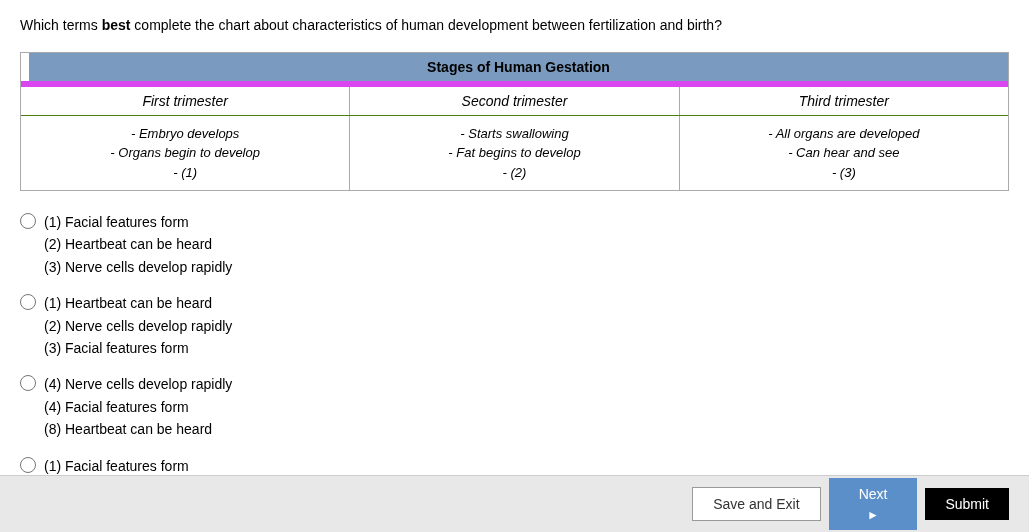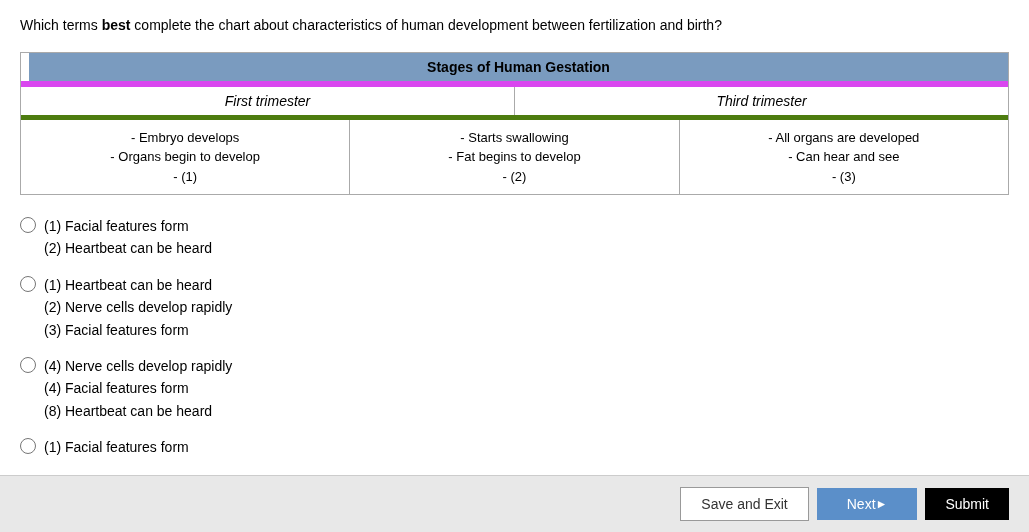--- a/index.html
+++ b/index.html
@@ -50,21 +50,22 @@
       font-style: italic;
       font-weight: normal;
       border-right: 1px solid #aaa;
       font-size: 14px;
     }
     .table-col-header:last-child {
       border-right: none;
     }
     .table-body-row {
       display: flex;
-      border-top: 5px solid #4d7c0f;
+      border-top: 1px solid #4d7c0f;
+      font-style: italic;
     }
     .table-cell {
       flex: 1;
       padding: 8px 10px;
       text-align: center;
       border-right: 1px solid #aaa;
       font-size: 13px;
       line-height: 1.5;
     }
     .table-cell:last-child {
@@ -115,21 +116,22 @@
     }
     .btn-next {
       background: #5b8fc9;
       border: none;
       padding: 8px 30px;
       font-size: 14px;
       cursor: pointer;
       color: #fff;
       display: flex;
       align-items: center;
-      gap: 0;
+      gap: 6px;
+      flex-direction: column;
     }
     .btn-next .arrow {
       font-size: 12px;
     }
     .btn-submit {
       background: #000000;
       border: none;
       padding: 8px 20px;
       font-size: 14px;
       cursor: pointer;
@@ -141,20 +143,21 @@
 
 <div class="main-content">
   <div class="question-text">
     <span>Which terms </span><strong>best</strong><span> complete the chart about characteristics of human development between fertilization and birth?</span>
   </div>
 
   <div class="table-container">
     <div class="table-header-row">Stages of Human Gestation</div>
     <div class="table-col-headers">
       <div class="table-col-header">First trimester</div>
+      <div class="table-col-header">Second trimester</div>
       <div class="table-col-header">Third trimester</div>
     </div>
     <div class="table-body-row">
       <div class="table-cell">
         - Embryo develops<br>- Organs begin to develop<br>- (1)
       </div>
       <div class="table-cell">
         - Starts swallowing<br>- Fat begins to develop<br>- (2)
       </div>
       <div class="table-cell">
@@ -162,20 +165,21 @@
       </div>
     </div>
   </div>
 
   <div class="options-section">
     <label class="option-item">
       <input type="radio" class="option-radio" name="answer" style="">
       <div class="option-text">
         <span>(1) Facial features form</span><br>
         <span>(2) Heartbeat can be heard</span><br>
+        <span>(3) Nerve cells develop rapidly</span>
       </div>
     </label>
 
     <label class="option-item">
       <input type="radio" class="option-radio" name="answer" style="">
       <div class="option-text">
         <span>(1) Heartbeat can be heard</span><br>
         <span>(2) Nerve cells develop rapidly</span><br>
         <span>(3) Facial features form</span>
       </div>

